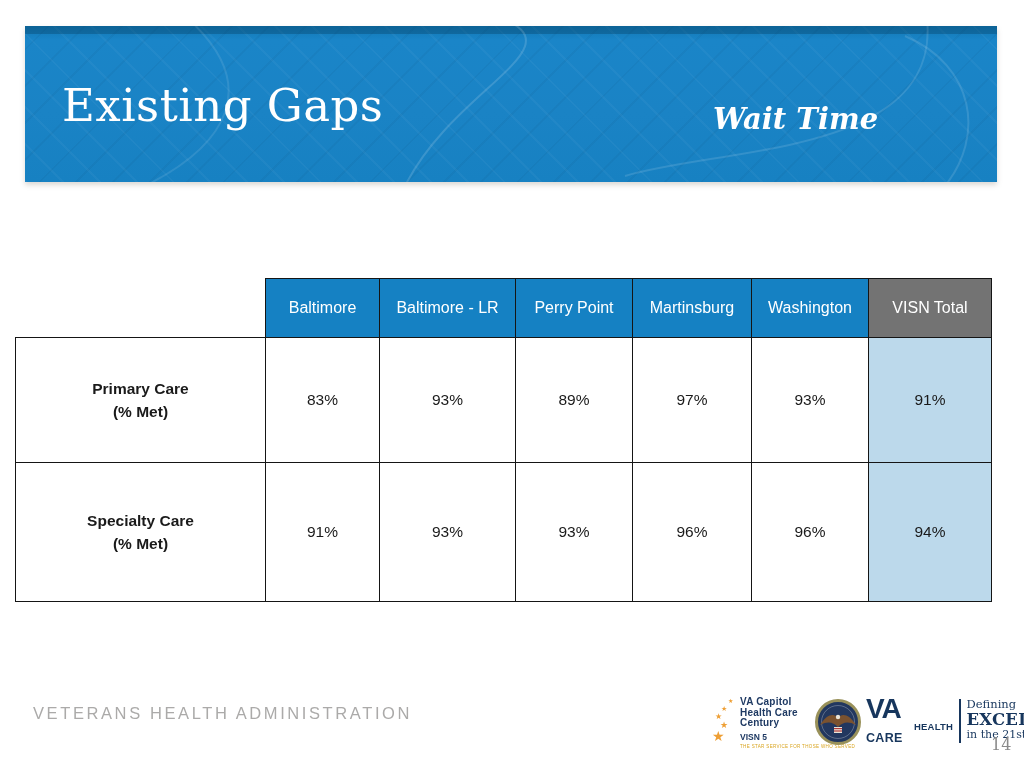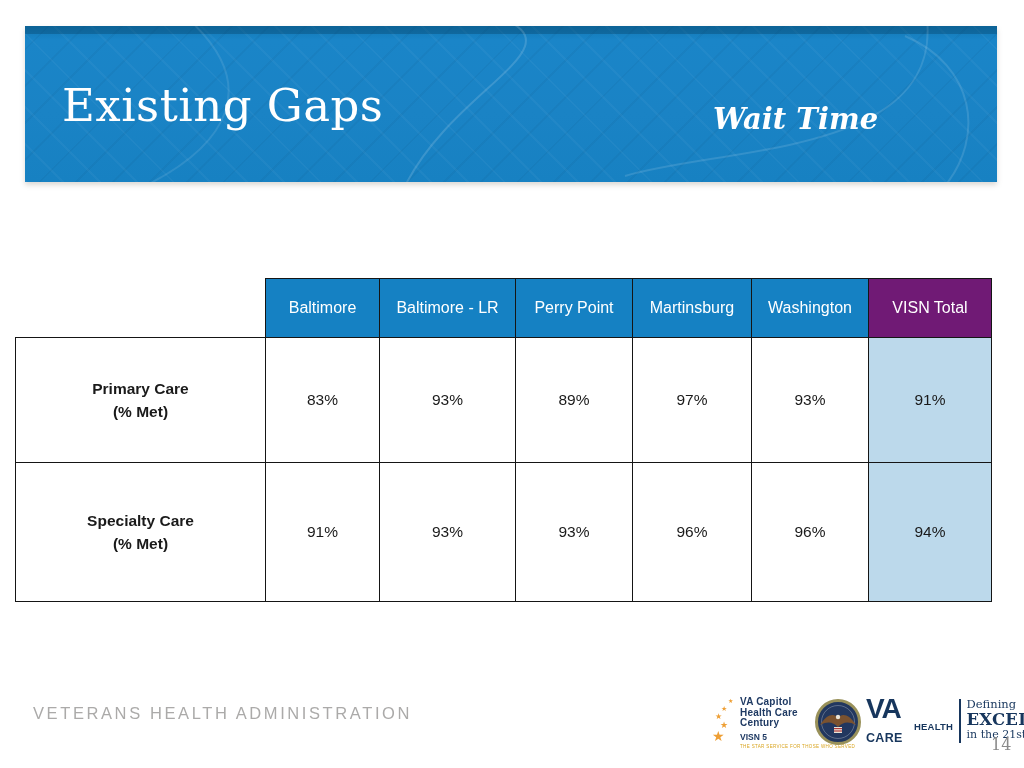--- a/index.html
+++ b/index.html
@@ -59,21 +59,21 @@
     padding: 0;
   }
   .gap-table td.corner { border: none; background: transparent; }
   .gap-table tr.hdr-row { height: 59px; }
   .gap-table tr.data-row-1 { height: 125px; }
   .gap-table tr.data-row-2 { height: 139px; }
   .gap-table td.hdr {
     background: #1581c3; color: #ffffff;
     font-size: 16px; font-weight: 400;
   }
-  .gap-table td.hdr-total { background: #701a75; color: #ffffff; }
+  .gap-table td.hdr-total { background: #737373; color: #ffffff; }
   .gap-table td.row-label { font-weight: bold; line-height: 23px; }
   .gap-table td.total-col { background: #bcd9eb; }
 
   
   .footer-vha {
     position: absolute; left: 33px; top: 704px;
     color: #abaaa9; font-size: 16.5px; letter-spacing: 2.6px;
     white-space: nowrap;
   }
 

